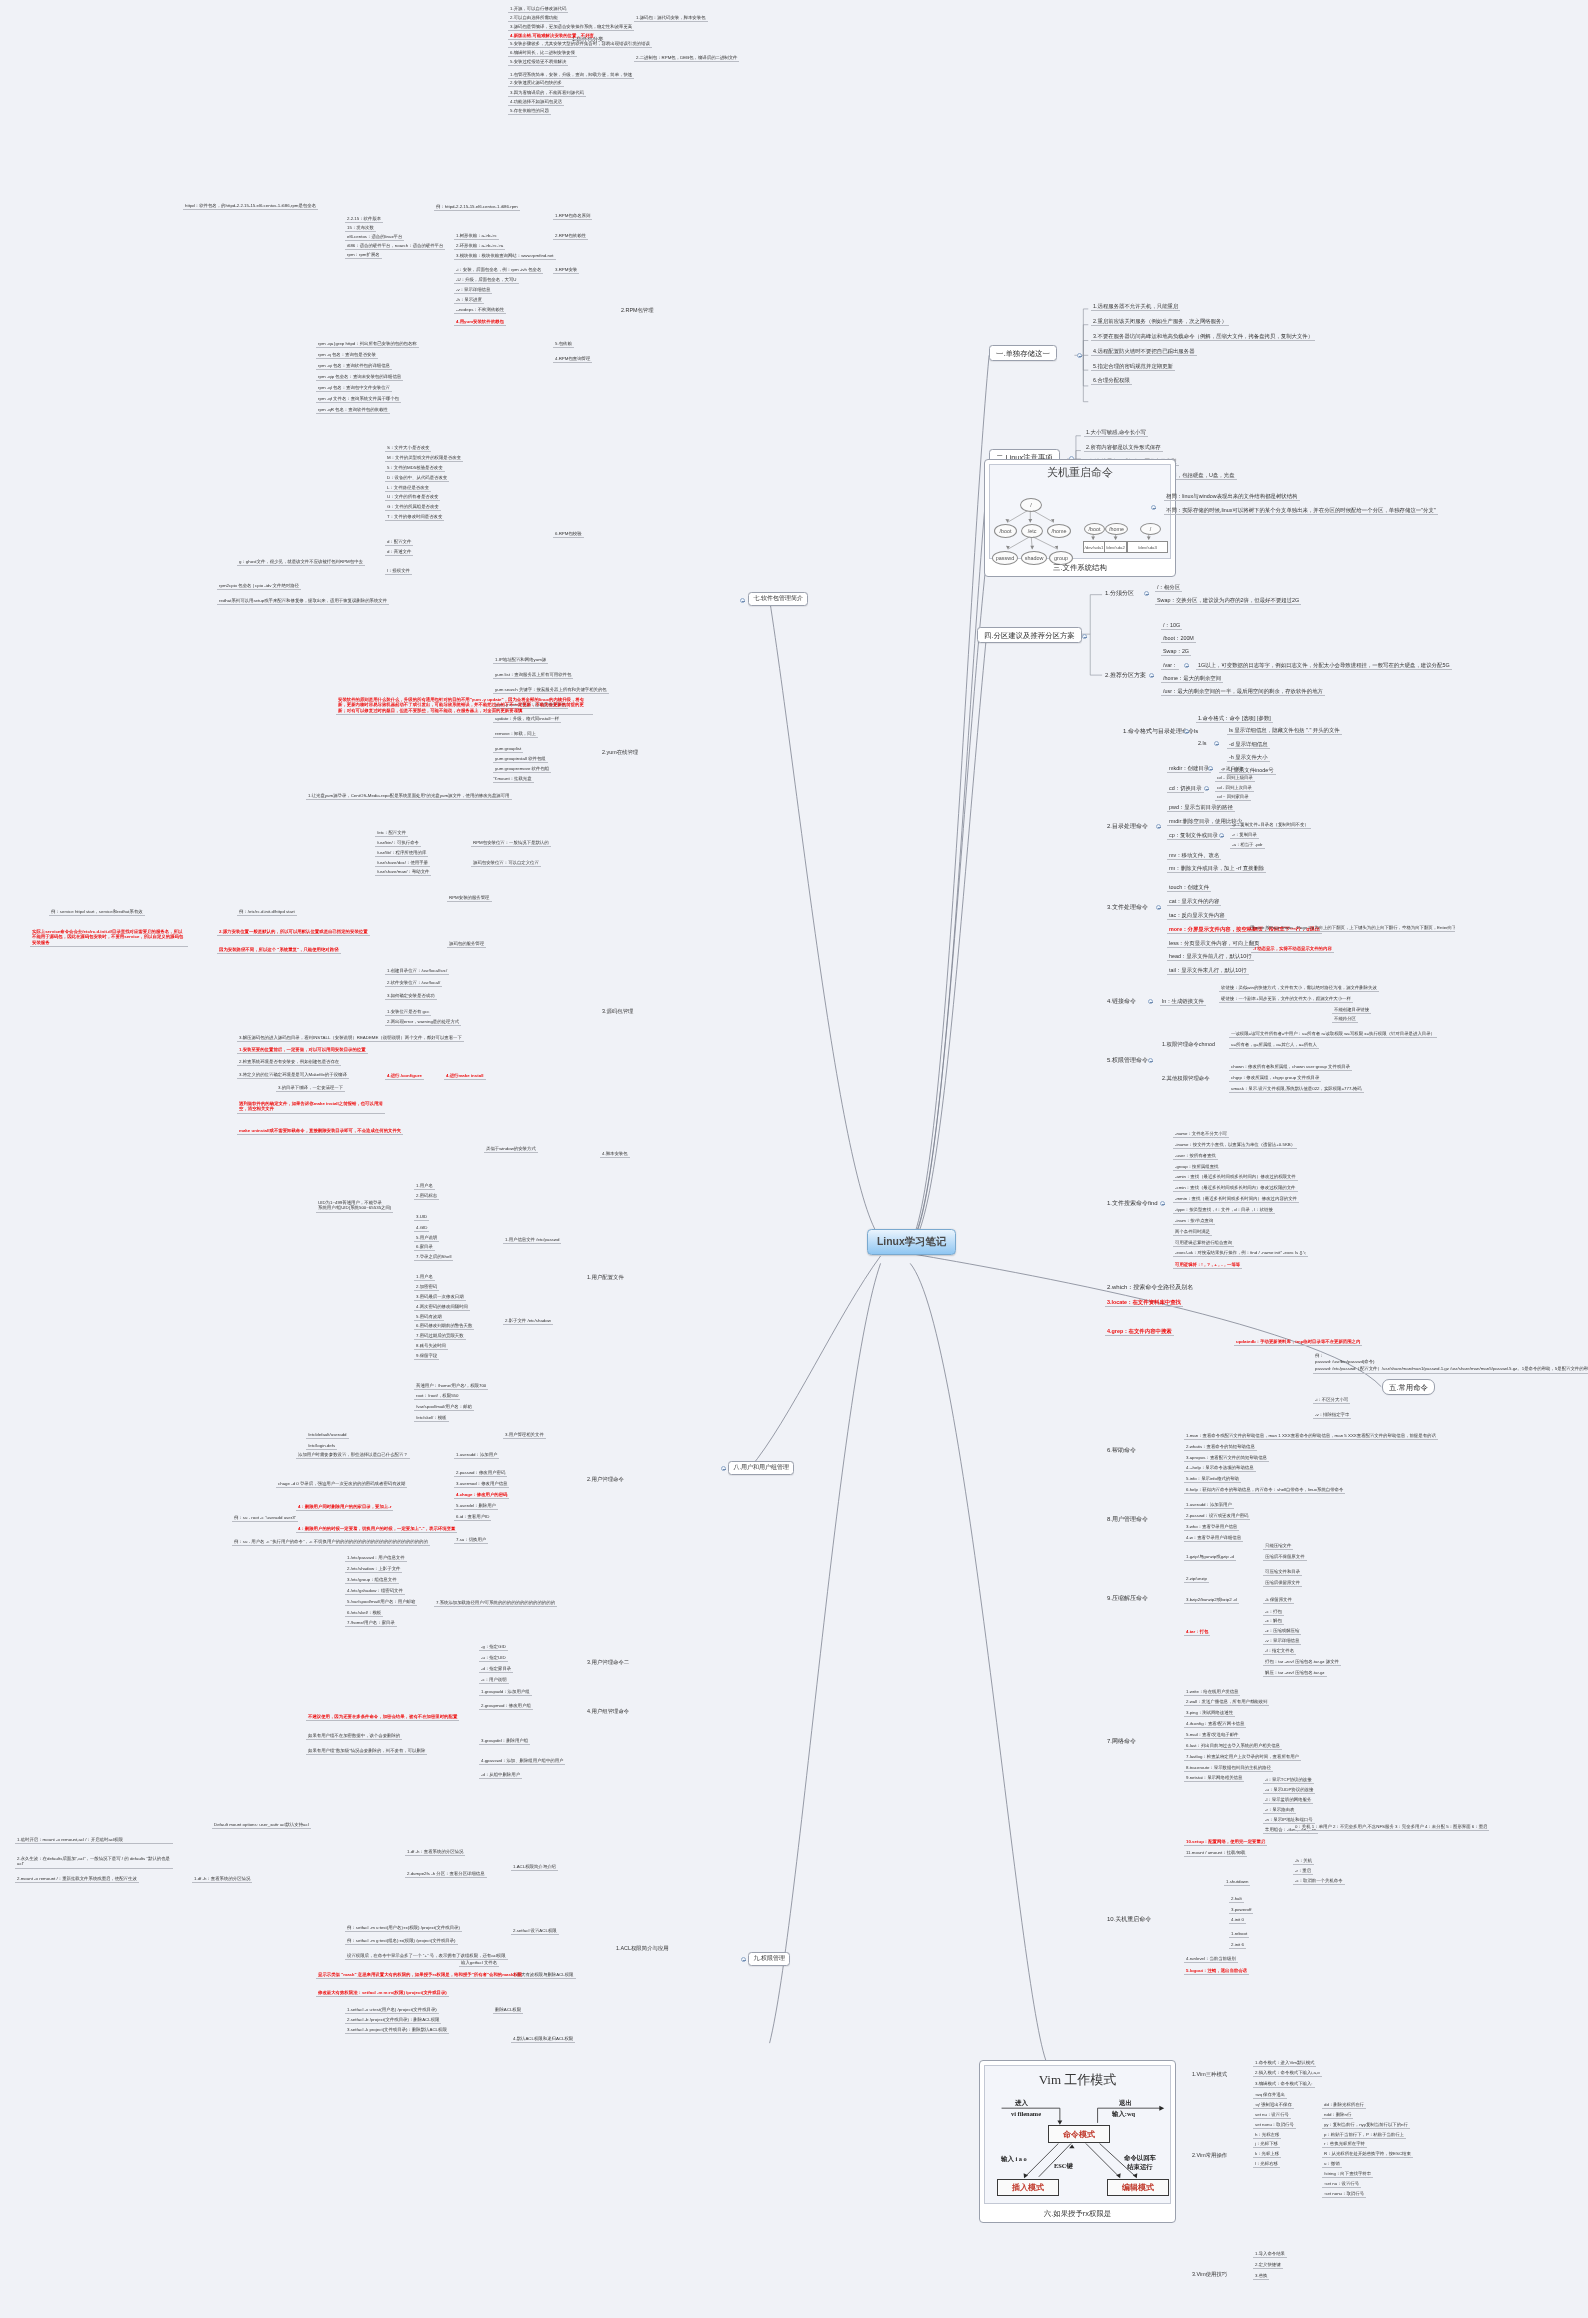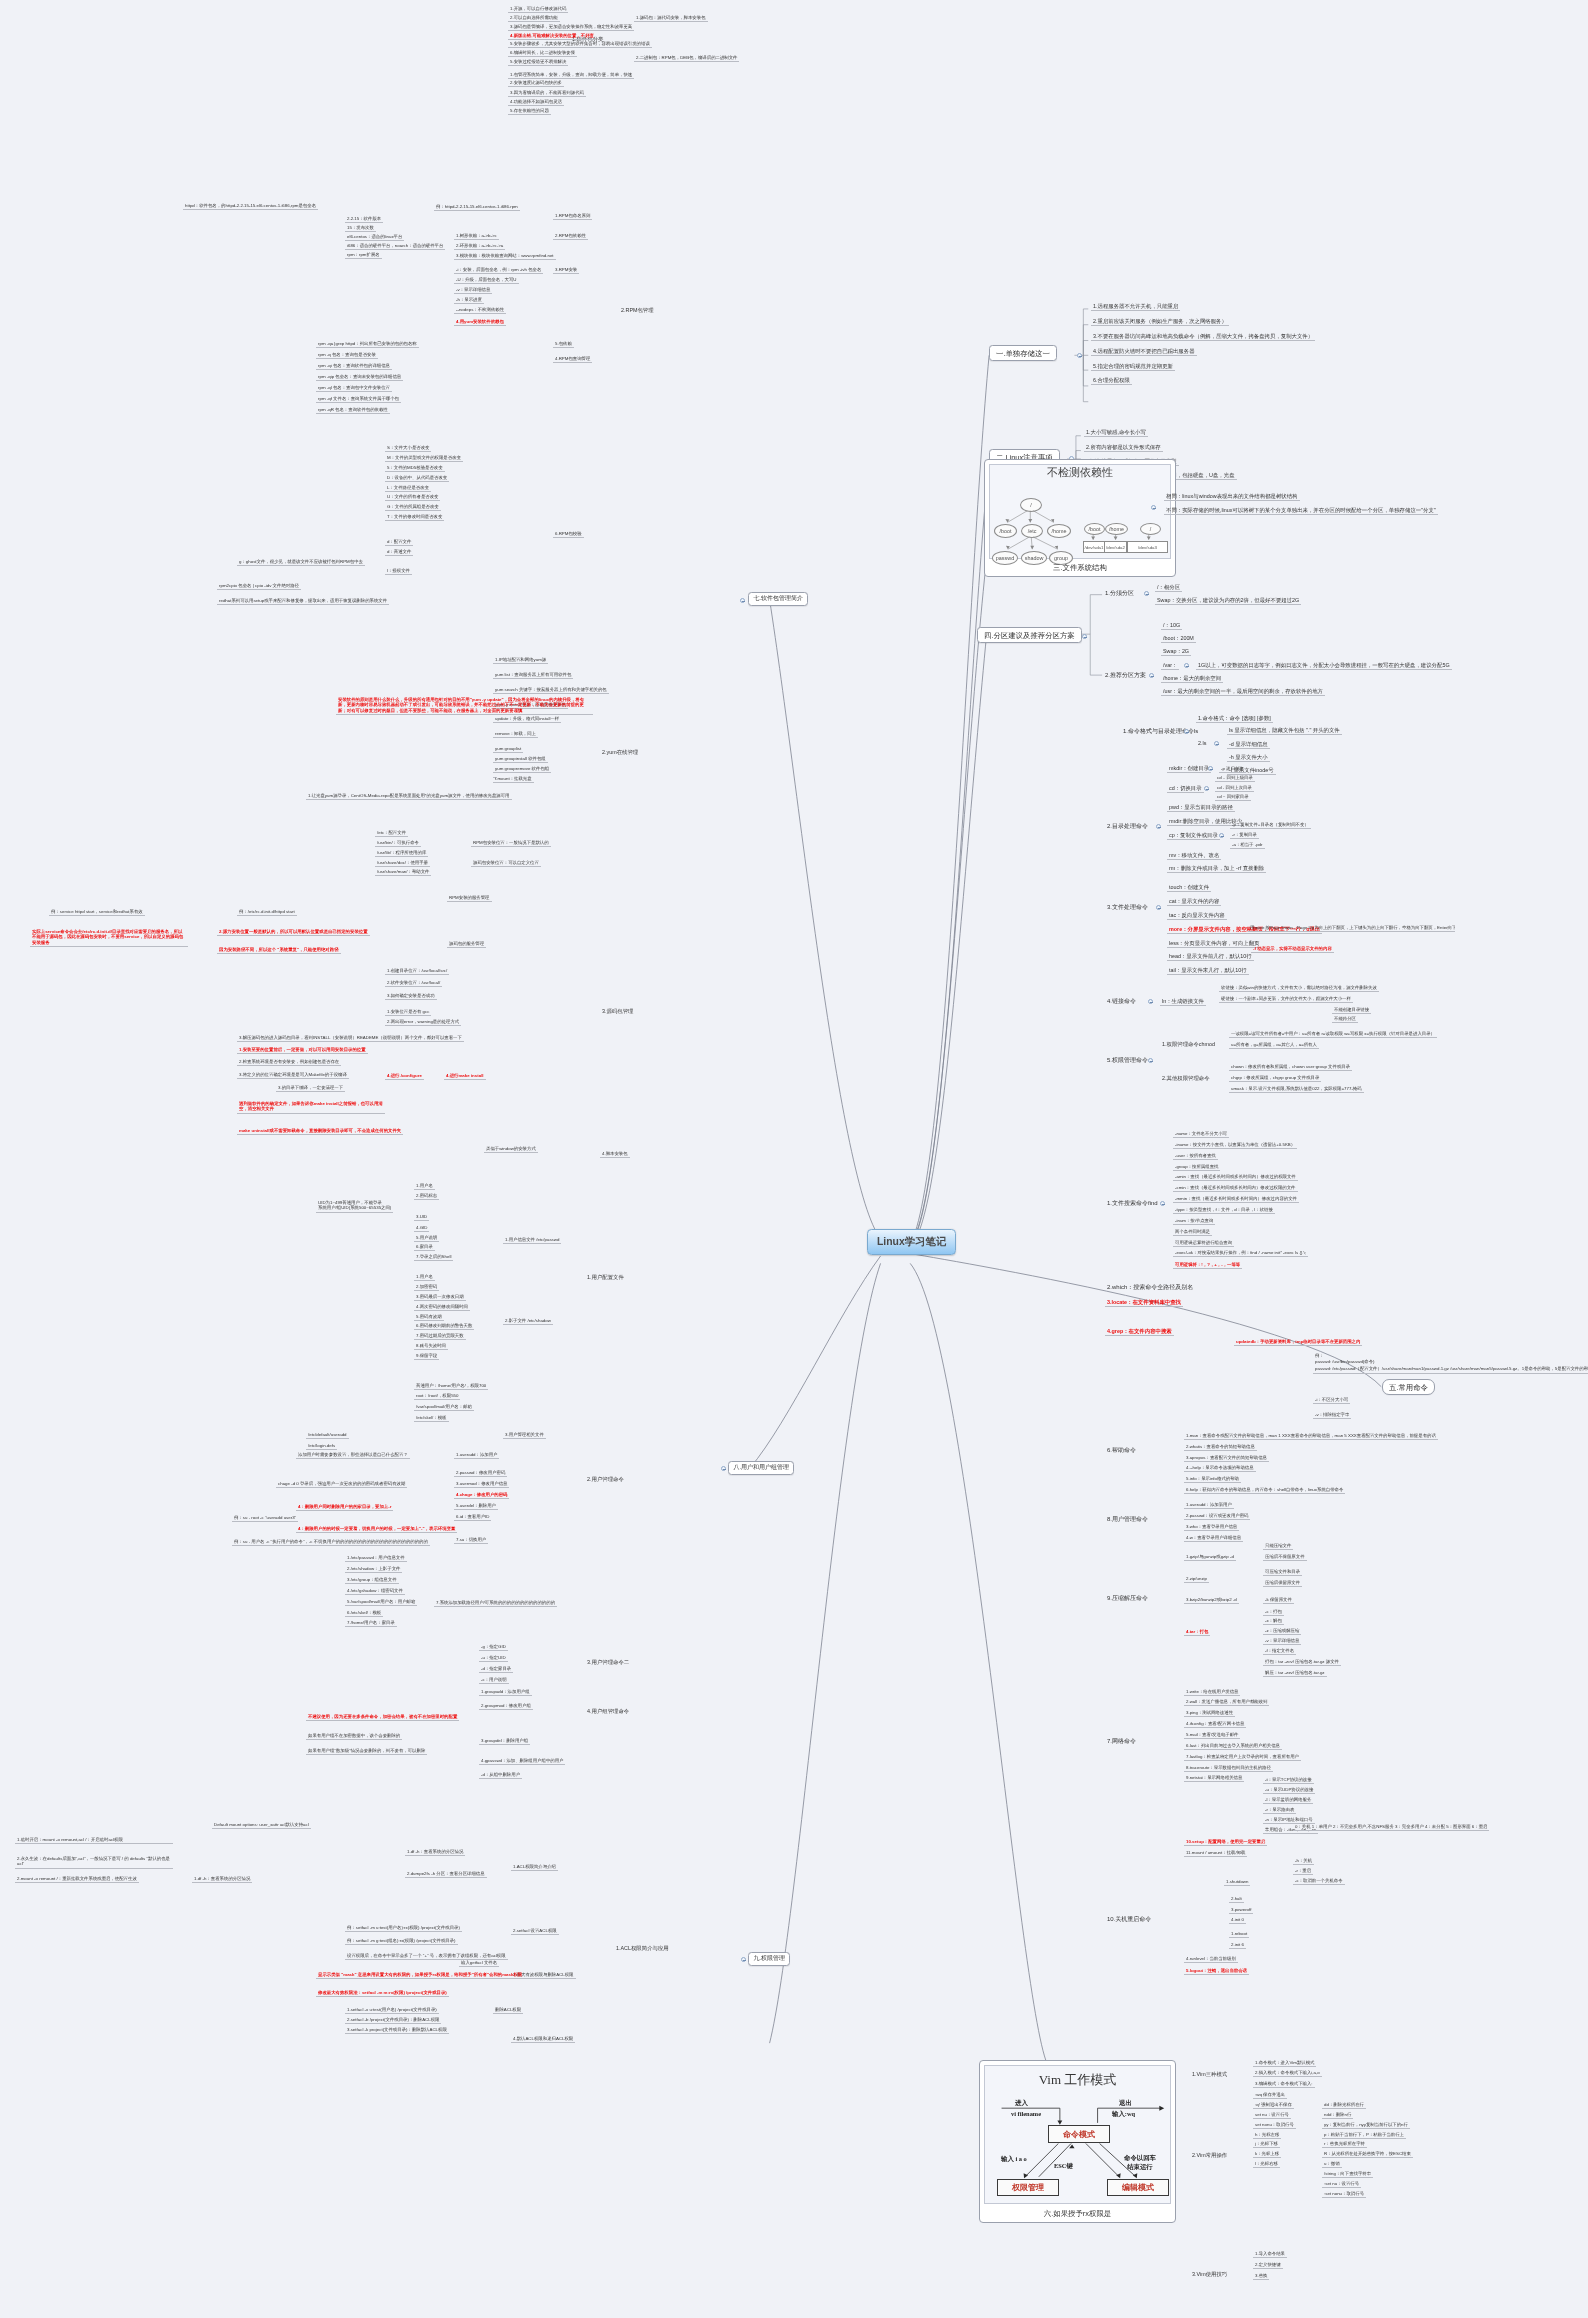--- a/index.html
+++ b/index.html
@@ -154,21 +154,21 @@
 
 <div class="node boxed" style="left:989px; top:449px;">二.Linux注意事项</div>
 <div class="dot" style="left:1069px; top:456px;"></div>
 <div class="node leaf" style="left:1084px; top:428px;">1.大小写敏感,命令长小写</div>
 <div class="node leaf" style="left:1084px; top:443px;">2.所有内容都是以文件形式保存</div>
 <div class="node leaf" style="left:1084px; top:457px;">3.不靠扩展名（后缀名）区分文件类型</div>
 <div class="node leaf" style="left:1084px; top:471px;">4.所有存储设备都必须挂载后才能使用，包括硬盘，U盘，光盘</div>
 
 <div class="frame" style="left:984px; top:459px; width:192px; height:118px;">
   <div class="inner"></div>
-  <div class="ttl">不检测依赖性</div>
+  <div class="ttl">关机重启命令</div>
 
   <div class="ell" style="left:35px; top:38px; width:22px; height:14px;">/</div>
   <div class="ell" style="left:9px; top:64px; width:23px; height:14px;">/boot</div>
   <div class="ell" style="left:36px; top:64px; width:22px; height:14px;">/etc</div>
   <div class="ell" style="left:62px; top:64px; width:24px; height:14px;">/home</div>
   <div class="ell" style="left:7px; top:91px; width:26px; height:14px;">passwd</div>
   <div class="ell" style="left:36px; top:91px; width:26px; height:14px;">shadow</div>
   <div class="ell" style="left:64px; top:91px; width:24px; height:14px;">group</div>
 
   <div class="ell" style="left:99px; top:63px; width:21px; height:12px;">/boot</div>
@@ -383,21 +383,21 @@
 <div class="frame" style="left:979px; top:2060px; width:197px; height:163px;">
   <div class="inner" style="inset:4px 4px 18px 4px;"></div>
   <div class="vtitle" style="left:0; right:0; top:10px; text-align:center;">Vim 工作模式</div>
 
   <div class="vlab" style="left:35px; top:38px;">进入</div>
   <div class="vlab" style="left:31px; top:49px;">vi filename</div>
   <div class="vlab" style="left:139px; top:38px;">退出</div>
   <div class="vlab" style="left:132px; top:49px;">输入:wq</div>
 
   <div class="vbox" style="left:68px; top:64px; width:62px; height:18px;">命令模式</div>
-  <div class="vbox" style="left:17px; top:118px; width:62px; height:17px;">权限管理</div>
+  <div class="vbox" style="left:17px; top:118px; width:62px; height:17px;">插入模式</div>
   <div class="vbox" style="left:127px; top:118px; width:62px; height:17px;">编辑模式</div>
 
   <div class="vlab" style="left:21px; top:94px;">输入 i a o</div>
   <div class="vlab" style="left:74px; top:101px;">ESC键</div>
   <div class="vlab" style="left:144px; top:93px; white-space:pre-line;">命令以回车
 结束运行</div>
 
   <svg style="position:absolute;inset:0;width:100%;height:100%" viewBox="0 0 398 328" width="196" height="162">
     <g stroke="#2a2a2a" fill="none" stroke-width="1.6">
       <path d="M44 96 H163 V126"></path>

